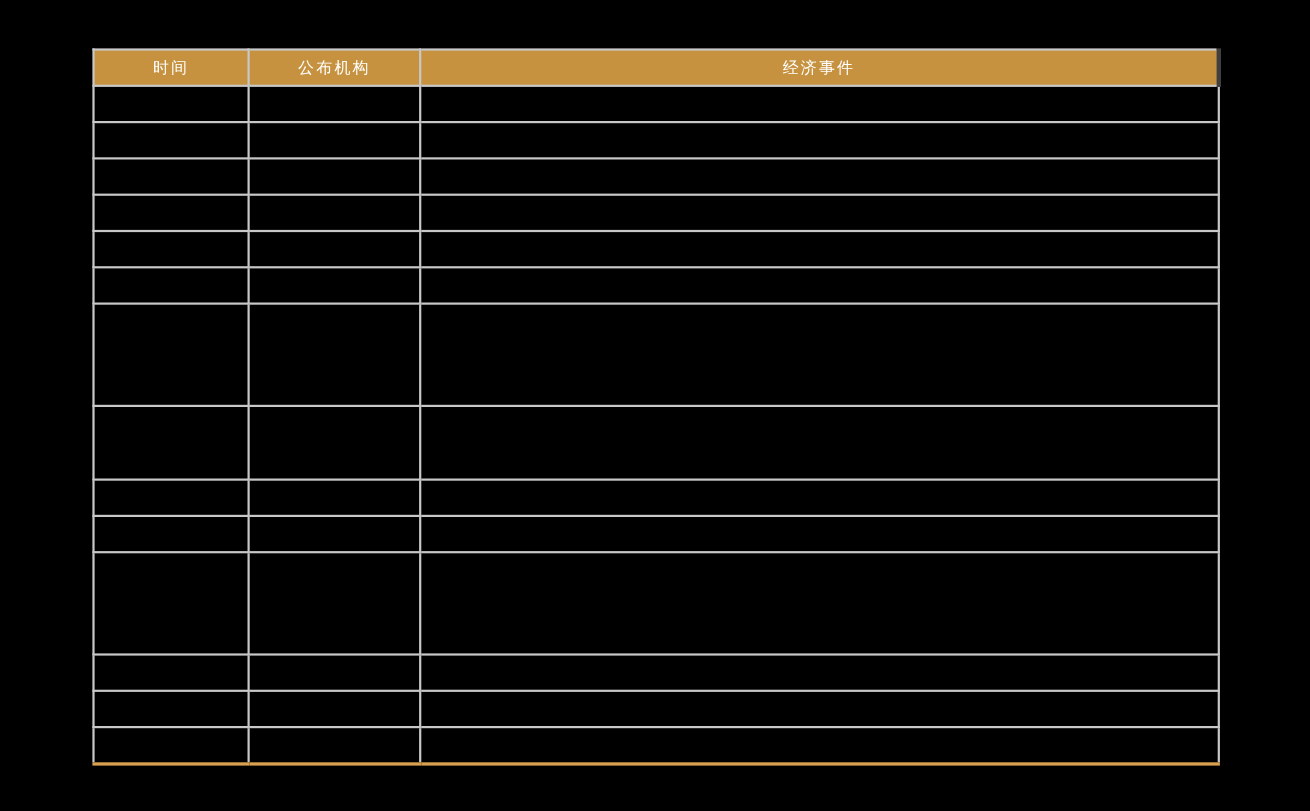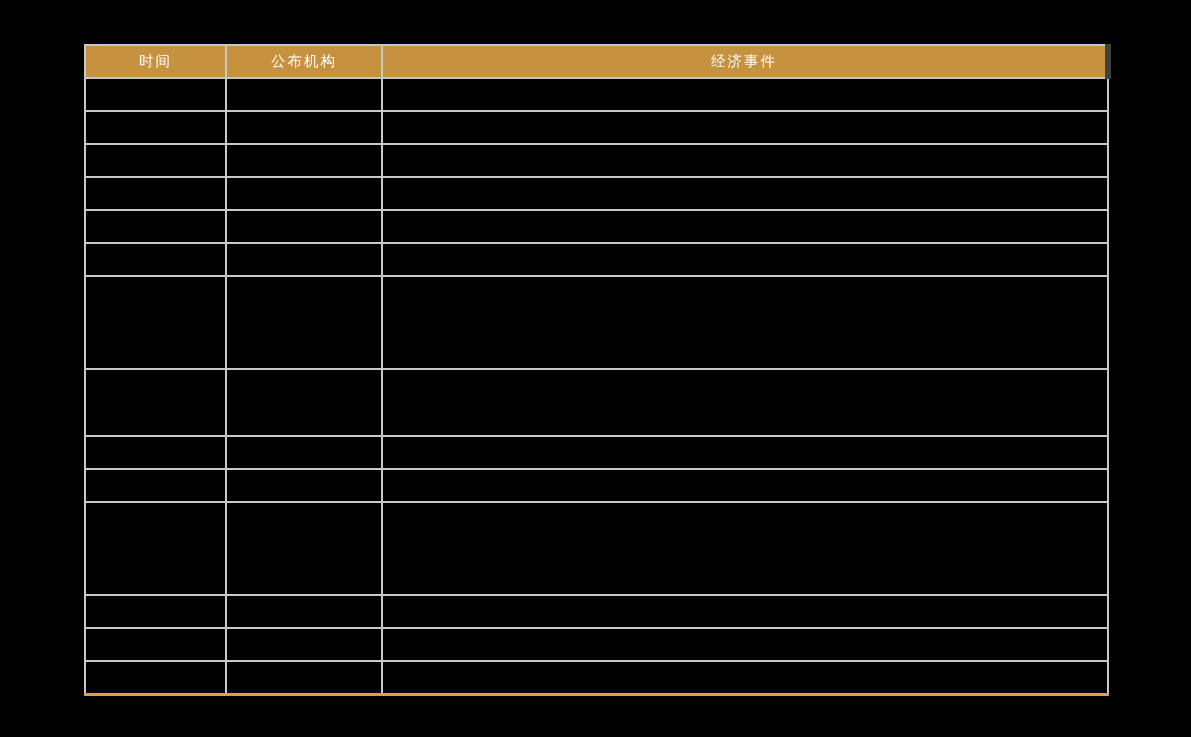--- a/index.html
+++ b/index.html
@@ -55,21 +55,21 @@
     vertical-align: middle;
     border-left: 2px solid #c8c8c8;
     border-right: 2px solid #c8c8c8;
     border-top: 2px solid #c8c8c8;
     border-bottom: 2px solid #c8c8c8;
     font-family: "Liberation Serif", "DejaVu Serif", serif;
     white-space: nowrap;
   }
 
   thead tr.header-row th.th-time  { border-left: 2px solid #c8c8c8; }
-  thead tr.header-row th.th-event { border-right: 6px solid #404040; }
+  thead tr.header-row th.th-event { border-right: 4px solid #404040; }
 
   
   tbody tr.data-row td {
     background: #000000;
     border-left: 2px solid #c8c8c8;
     border-right: 2px solid #c8c8c8;
     border-bottom: 2px solid #c8c8c8;
     color: #ffffff;
     font-size: 13px;
     vertical-align: middle;

